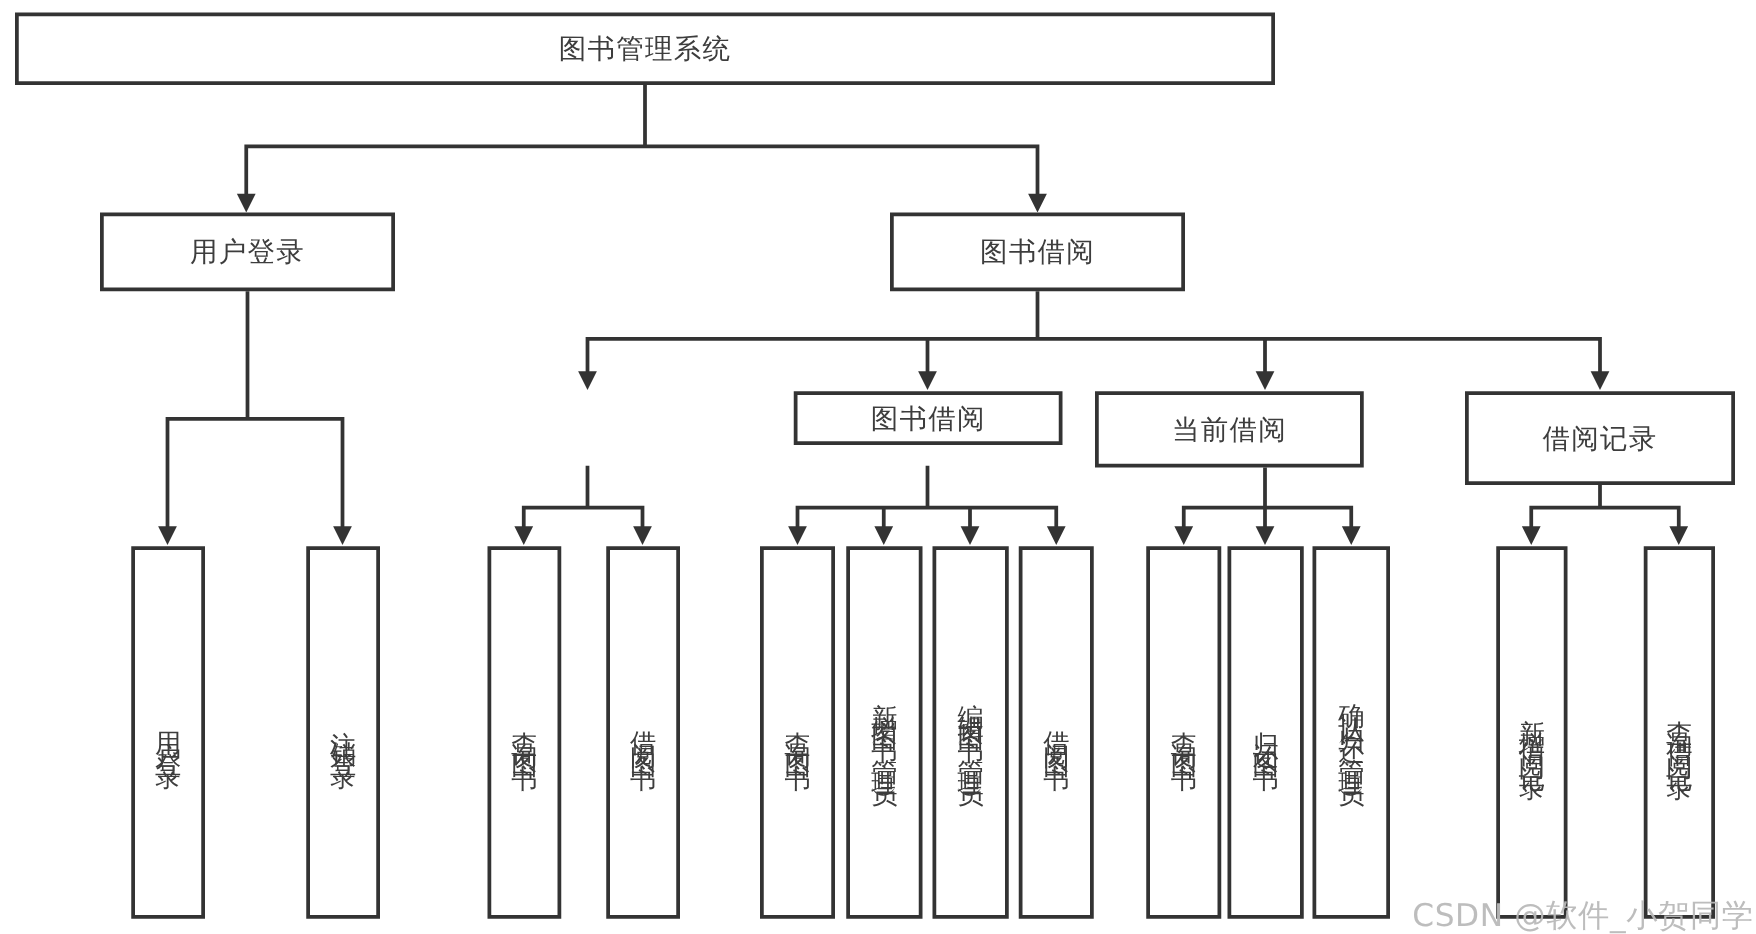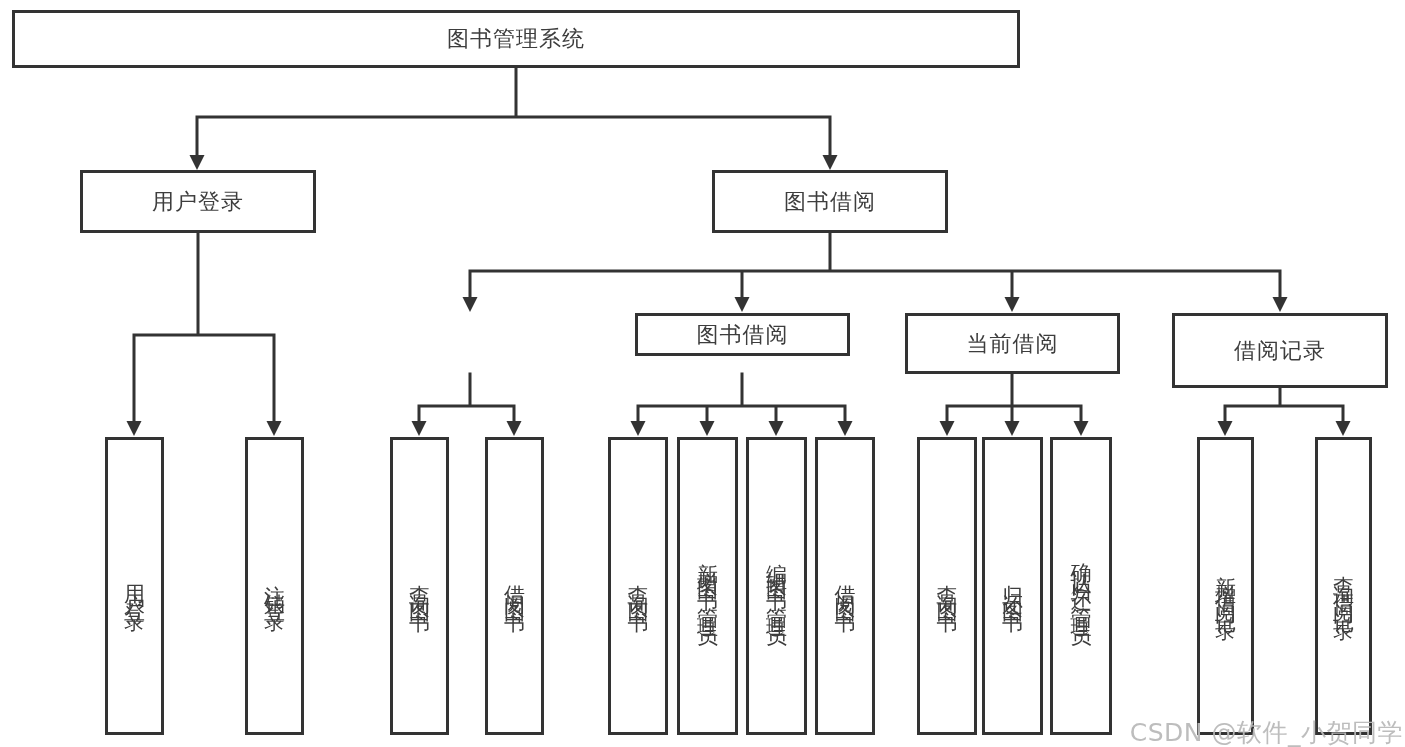--- a/index.html
+++ b/index.html
@@ -44,21 +44,21 @@
     letter-spacing: 9px;
     line-height: 1.15;
     font-size: 21px;
     white-space: nowrap;
   }
   .root-box        { left: 12px;   top: 10px;  width: 1008px; height: 58px; }
   .n-user-login    { left: 80px;   top: 170px; width: 236px;  height: 63px; }
   .n-book-mgmt     { left: 712px;  top: 170px; width: 236px;  height: 63px; }
   .n-new-book-rec  { left: 363px;  top: 313px; width: 215px;  height: 61px; }
   .n-book-borrow   { left: 635px;  top: 313px; width: 215px;  height: 43px; }
-  .n-current-borrow{ left: 905px;  top: 313px; width: 215px;  height: 61px; }
+  .n-current-borrow{ left: 876px;  top: 313px; width: 215px;  height: 61px; }
   .n-borrow-record { left: 1172px; top: 313px; width: 216px;  height: 75px; }
   .leaf { top: 437px; height: 298px; }
   .l-ul-login   { left: 105px;  width: 59px; }
   .l-ul-logout  { left: 245px;  width: 59px; }
   .l-nbr-query  { left: 390px;  width: 59px; }
   .l-nbr-borrow { left: 485px;  width: 59px; }
   .l-bb-query   { left: 608px;  width: 60px; }
   .l-bb-add     { left: 677px;  width: 61px; }
   .l-bb-edit    { left: 746px;  width: 61px; }
   .l-bb-borrow  { left: 815px;  width: 60px; }

